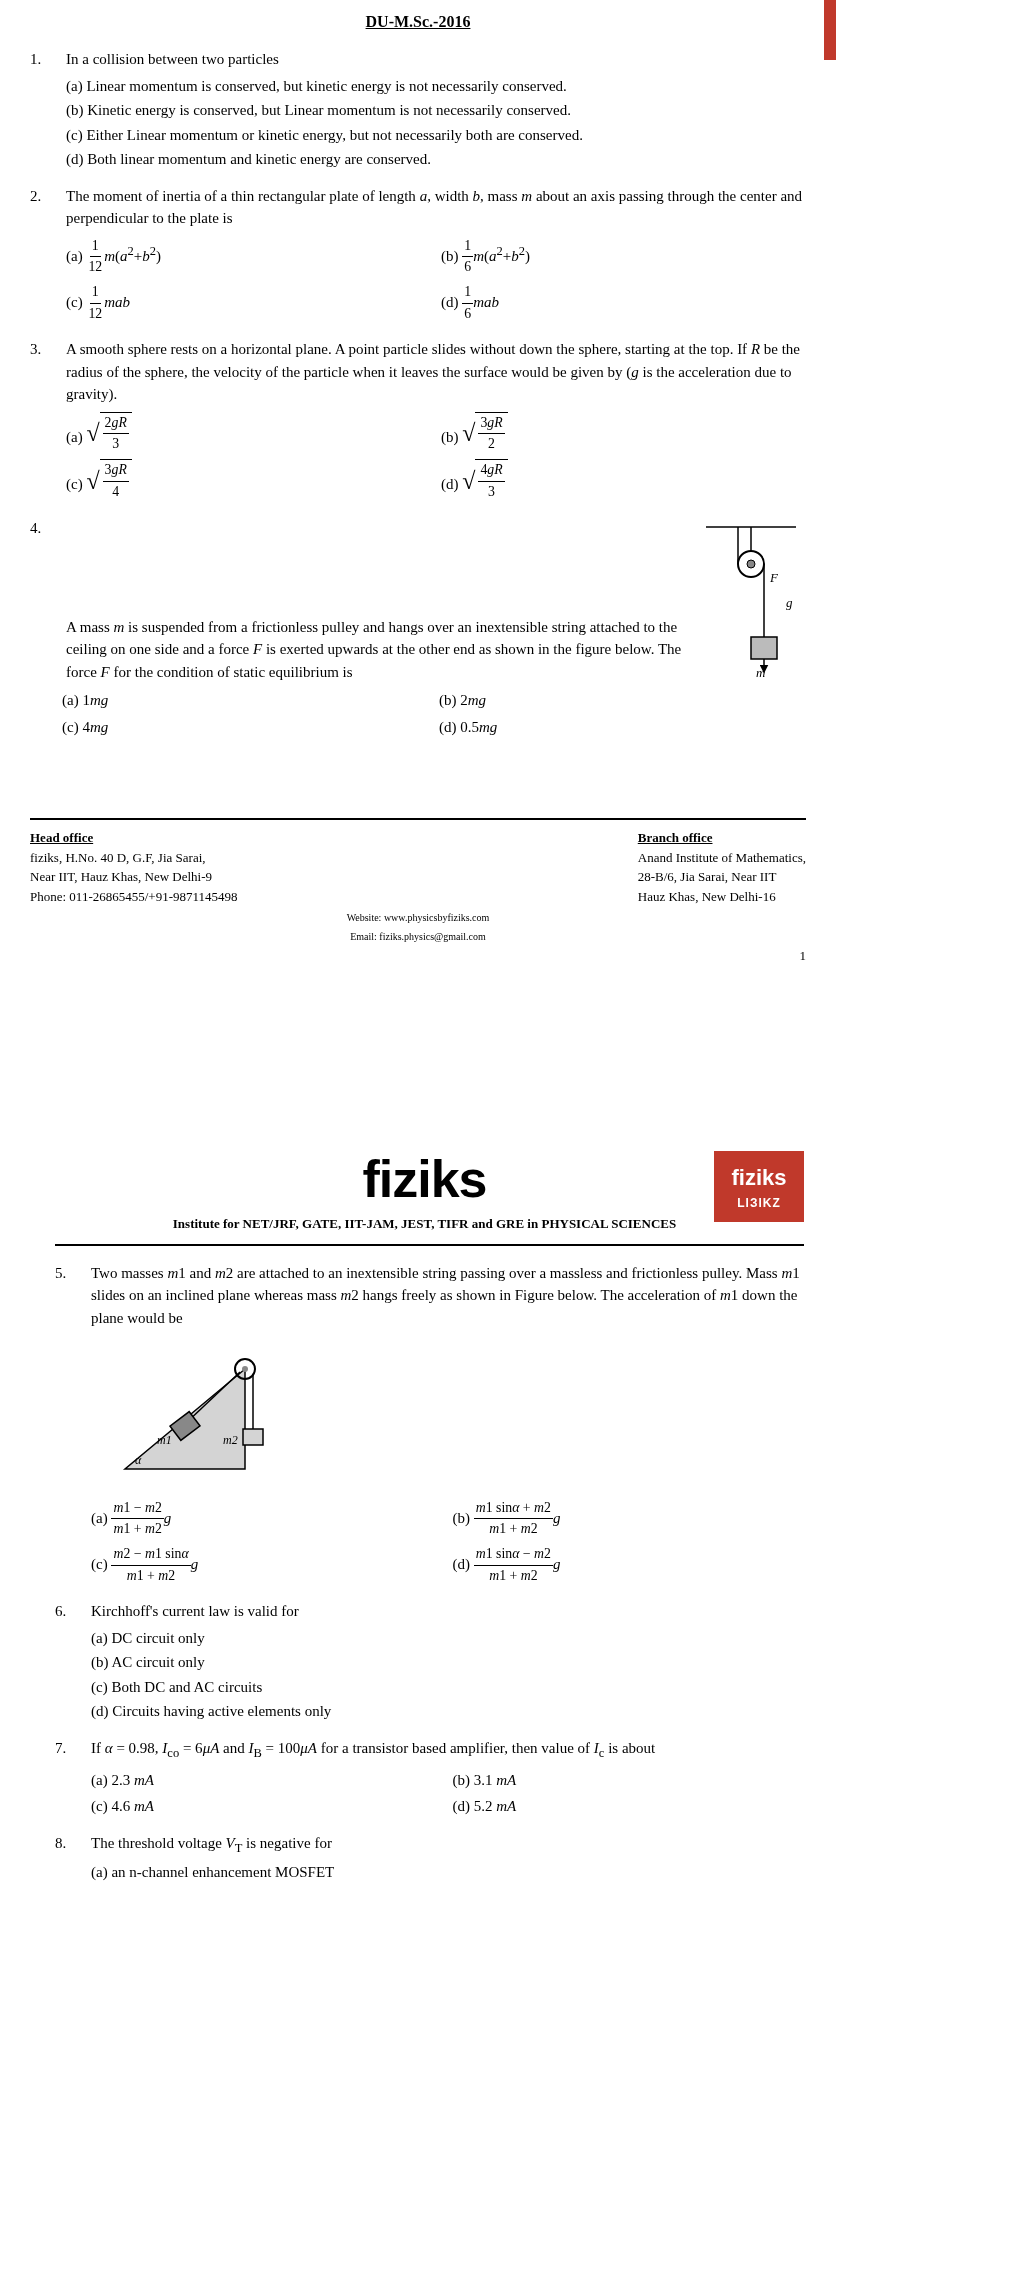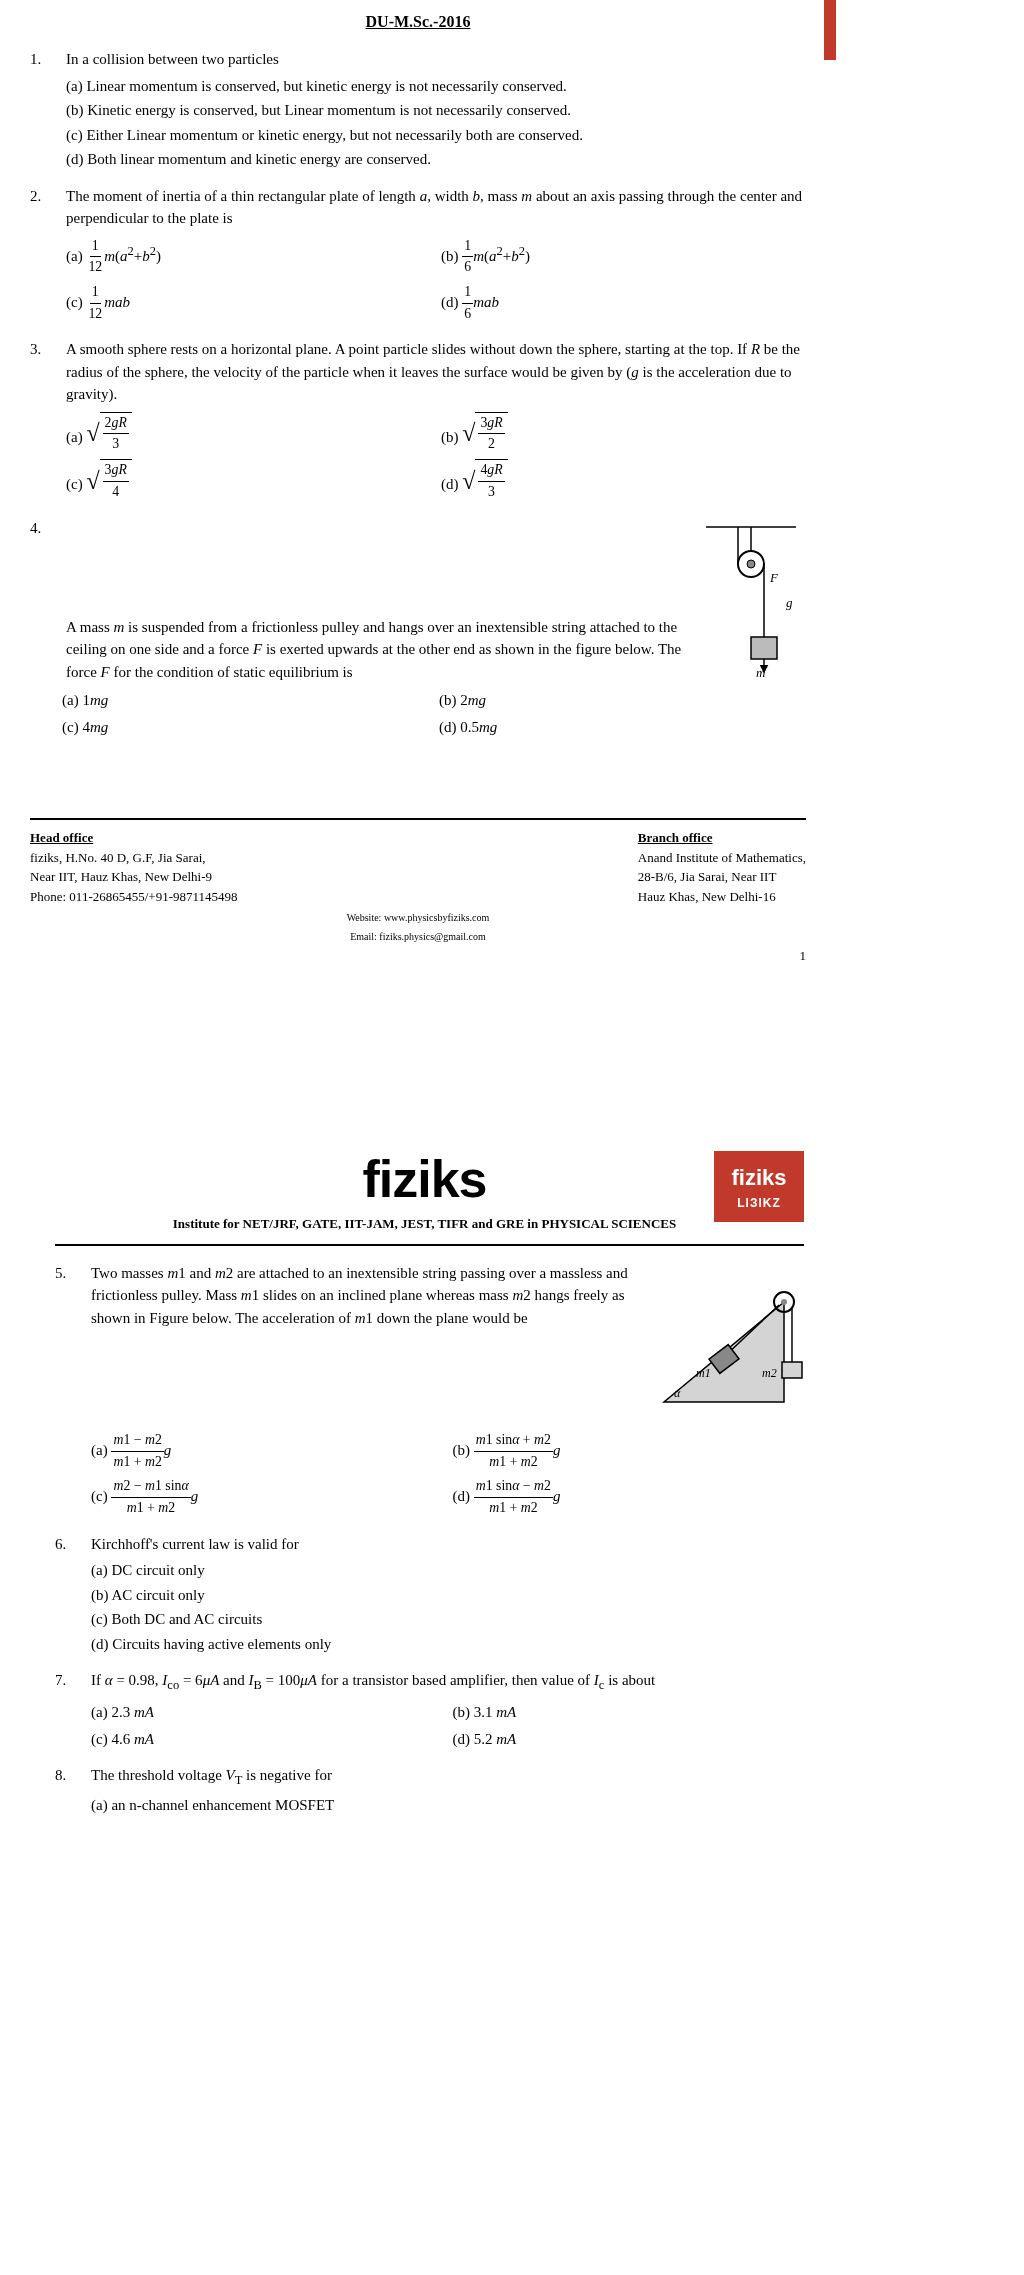--- a/index.html
+++ b/index.html
@@ -130,20 +130,21 @@
       text-align: center;
       min-width: 90px;
     }
     .fiziks-box-logo .box-title { font-size: 22px; font-weight: bold; }
     .fiziks-box-logo .box-sub { font-size: 12px; letter-spacing: 1px; }
 
     
     .q5-container {
       display: flex;
       align-items: flex-start;
+      flex-direction: column;
     }
     .q5-text { flex: 1; }
     .q5-figure {
       width: 160px;
       margin-left: 14px;
     }
   </style>
 </head>
 <body>
 

